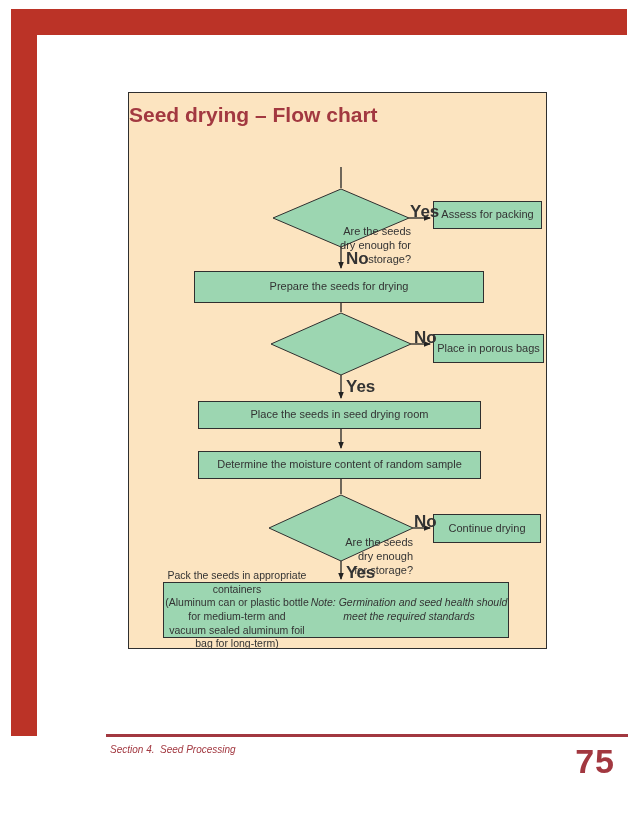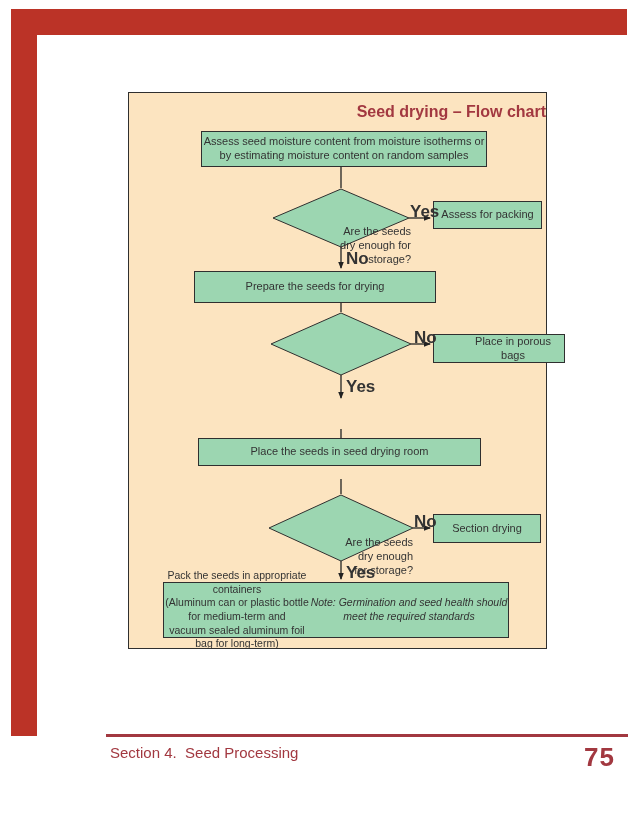--- a/index.html
+++ b/index.html
@@ -17,45 +17,45 @@
   .left-bar { left: 11px; top: 9px;  width: 26px;  height: 727px; background: var(--bar-red); }
 
   
   .canvas {
     left: 128px; top: 92px; width: 419px; height: 557px;
     background: var(--canvas-cream);
     border: 1px solid var(--border-dark);
   }
   .chart-title {
     left: 0; top: 10px; width: 100%;
-    text-align: right;
-    font-size: 16px; font-weight: bold;
+    text-align: left;
+    font-size: 21px; font-weight: bold;
     color: var(--accent-red);
   }
 
   svg.connectors { left: 0; top: 0; width: 419px; height: 557px; }
   .diamond { fill: var(--node-green); stroke: var(--border-dark); stroke-width: 1; }
   .conn    { stroke: var(--line-dark); stroke-width: 1.3; fill: none; }
   .ah-fill { fill: var(--line-dark); }
 
   .pbox {
     position: absolute;
     background: var(--node-green);
     border: 1px solid var(--border-dark);
     display: flex; align-items: center; justify-content: center;
     text-align: center;
     font-size: 11px; line-height: 1.25;
     color: var(--text-dark);
     white-space: pre-line;
   }
   .box-assess    { left: 72px;  top: 38px;  width: 286px; height: 36px; }
   .box-proceed   { left: 304px; top: 108px; width: 109px; height: 28px; }
-  .box-prepare   { left: 65px;  top: 178px; width: 242px; height: 32px; }
-  .box-porous    { left: 304px; top: 241px; width: 132px; height: 29px; padding-left: 28px; }
-  .box-room      { left: 69px;  top: 308px; width: 283px; height: 28px; margin-top: 37px; }
+  .box-prepare   { left: 65px;  top: 178px; width: 290px; height: 32px; }
+  .box-porous    { left: 304px; top: 241px; width: 111px; height: 29px; }
+  .box-room      { left: 69px;  top: 308px; width: 283px; height: 28px; }
   .box-determine { left: 69px;  top: 358px; width: 283px; height: 28px; }
   .box-continue  { left: 304px; top: 421px; width: 108px; height: 29px; }
   .box-pack      { left: 34px;  top: 489px; width: 346px; height: 56px;
                    flex-direction: row; font-size: 10.5px; line-height: 1.3; }
   .pack-note { font-style: italic; white-space: pre-line; }
 
   .dlabel {
     position: absolute;
     text-align: right;
     font-size: 11px; line-height: 1.25;
@@ -76,27 +76,27 @@
   .no1  { left: 217px; top: 156px; }
   .no2  { left: 285px; top: 235px; }
   .yes2 { left: 217px; top: 284px; }
   .no3  { left: 285px; top: 419px; }
   .yes3 { left: 217px; top: 470px; }
 
   
   .footer-rule { left: 106px; top: 734px; width: 522px; height: 3px; background: var(--accent-red); }
   .footer-section {
     left: 110px; top: 744px;
-    font-size: 15px; 
+    font-size: 10px; font-style: italic;
     color: var(--accent-red);
     white-space: pre;
   }
   .page-number {
     right: 23px; top: 742px;
-    font-size: 26px; font-weight: bold;
+    font-size: 34px; font-weight: bold;
     color: var(--accent-red);
     letter-spacing: 1px;
   }
 </style>
 </head>
 <body>
 
 <div class="abs top-bar"></div>
 <div class="abs left-bar"></div>
 
@@ -120,27 +120,26 @@
     <line class="conn" x1="212" y1="336" x2="212" y2="355" marker-end="url(#ah)"></line>
     <line class="conn" x1="212" y1="386" x2="212" y2="401"></line>
     <line class="conn" x1="284" y1="435" x2="301" y2="435" marker-end="url(#ah)"></line>
     <line class="conn" x1="212" y1="468" x2="212" y2="486" marker-end="url(#ah)"></line>
 
     <polygon class="diamond" points="212,96 280,125 212,154 144,125"></polygon>
     <polygon class="diamond" points="212,220 282,251 212,282 142,251"></polygon>
     <polygon class="diamond" points="212,402 284,435 212,468 140,435"></polygon>
   </svg>
 
-  <div class="pbox box-assess">Assess seed moisture content from moisture isotherms or
-by estimating moisture content on random samples</div>
   <div class="pbox box-proceed">Assess for packing</div>
   <div class="pbox box-prepare">Prepare the seeds for drying</div>
   <div class="pbox box-porous">Place in porous bags</div>
   <div class="pbox box-room">Place the seeds in seed drying room</div>
-  <div class="pbox box-continue">Section drying</div>
+  <div class="pbox box-determine">Determine the moisture content of random sample</div>
+  <div class="pbox box-continue">Continue drying</div>
   <div class="pbox box-pack">
     <div style="white-space: pre-line;">Pack the seeds in appropriate containers
 (Aluminum can or plastic bottle for medium-term and
 vacuum sealed aluminum foil bag for long-term)</div>
     <div class="pack-note">Note: Germination and seed health should meet the required standards</div>
   </div>
 
   <div class="dlabel d1">Are the seeds
 dry enough for
 storage?</div>

